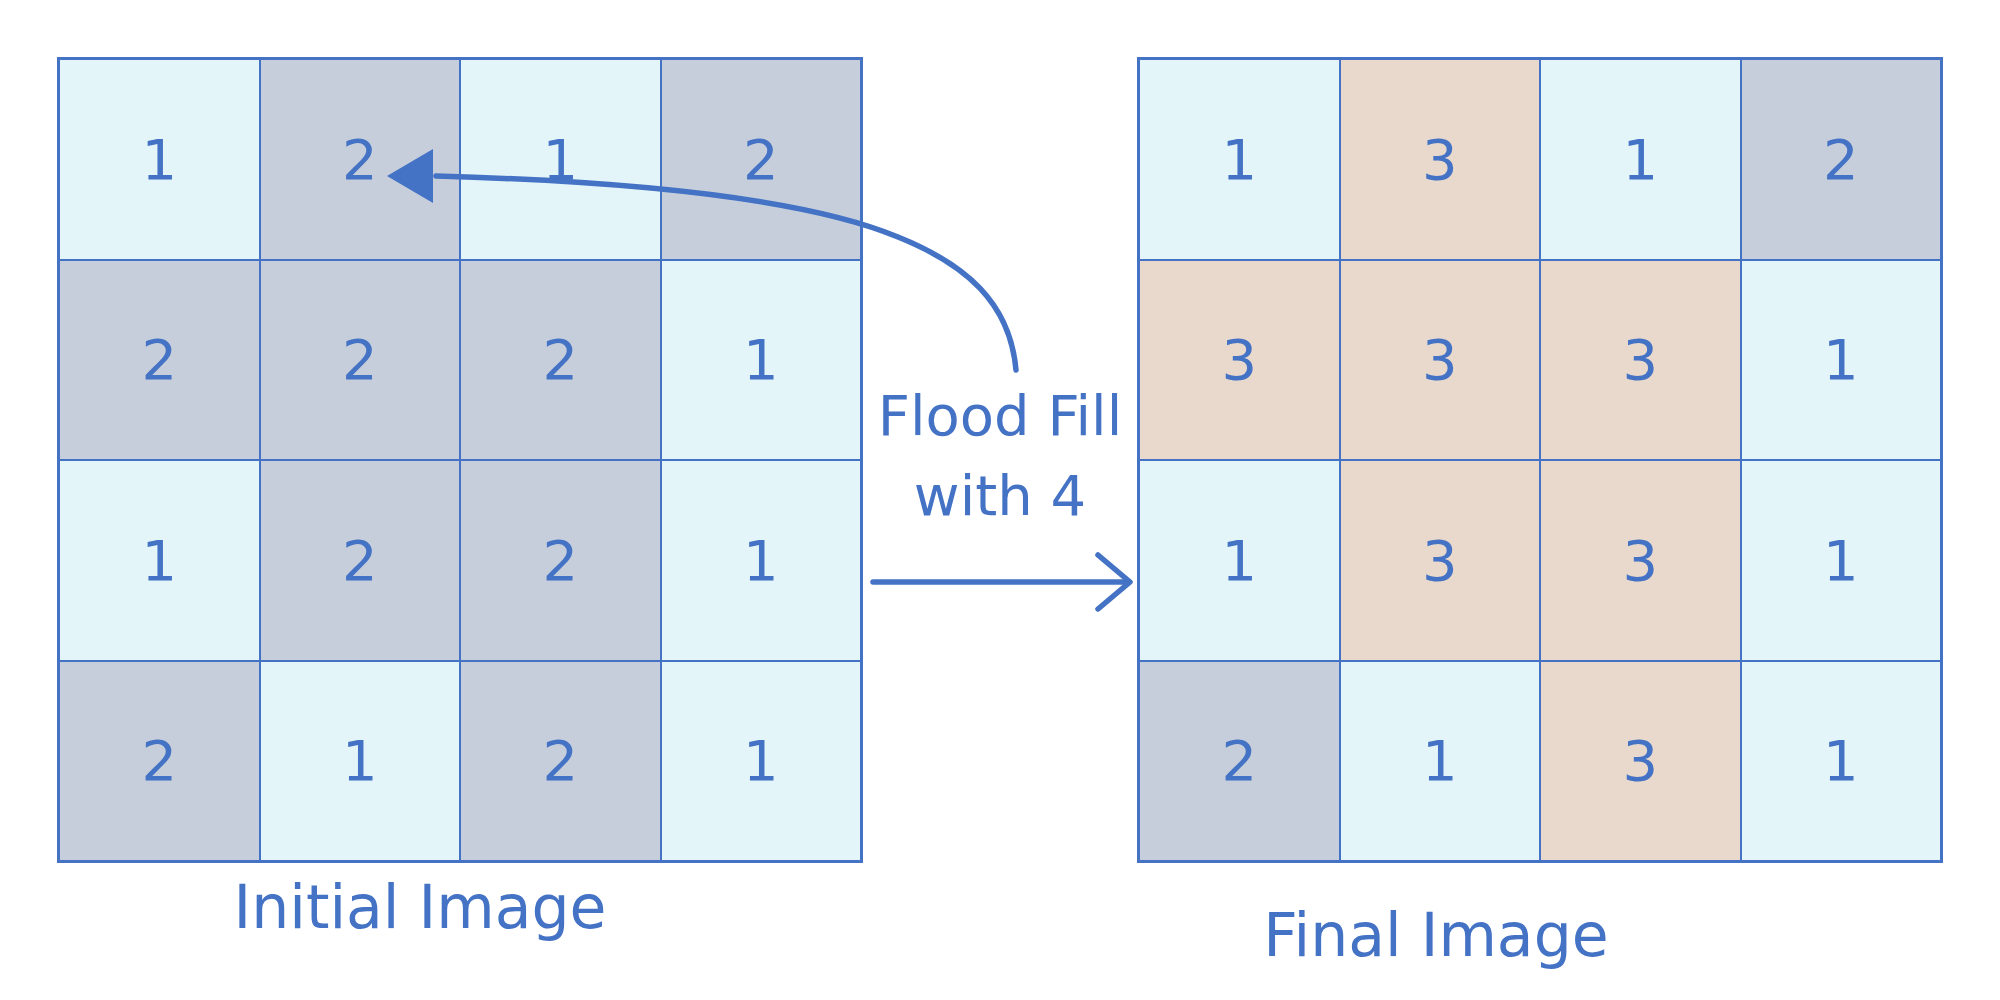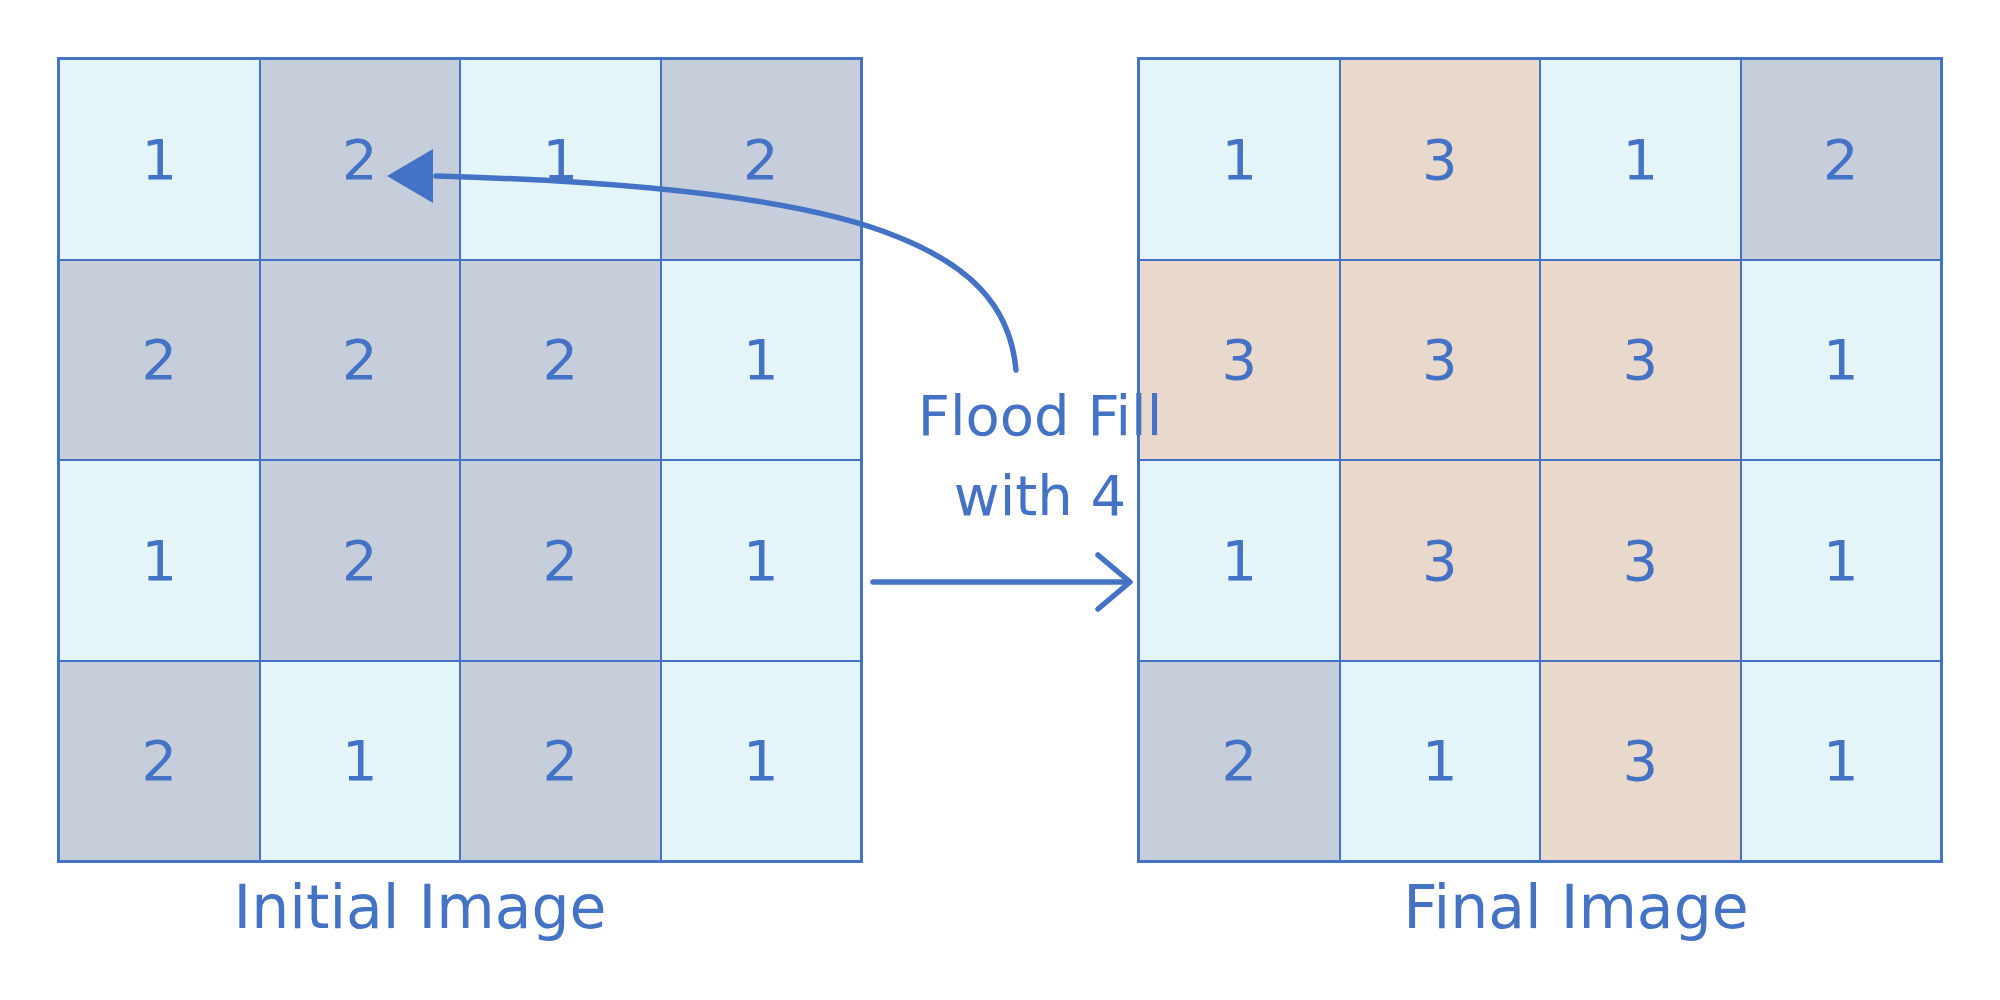--- a/index.html
+++ b/index.html
@@ -44,32 +44,31 @@
   }
   .grid-label{
     position:absolute;
     top:872px;
     transform:translateX(-50%);
     font-size:60px;
     color:var(--accent);
     white-space:nowrap;
   }
   #initial-label{left:420px;}
-  #final-label{left:1576px;}
+  #final-label{left:1436px;margin-top:28px;}
   .operation-text{
     position:absolute;
     left:1000px;
     top:376px;
     transform:translateX(-50%);
     text-align:center;
     font-size:56px;
     line-height:80px;
     color:var(--accent);
     white-space:nowrap;
-    margin-left:40px;
   }
   .arrows-overlay{
     position:absolute;
     left:0;
     top:0;
     width:2000px;
     height:1000px;
     pointer-events:none;
   }
   .arrow-stroke{

